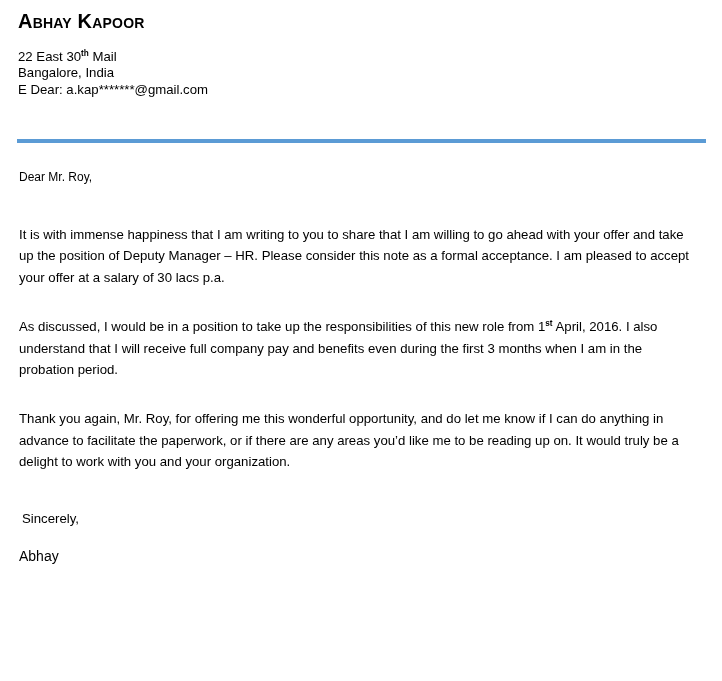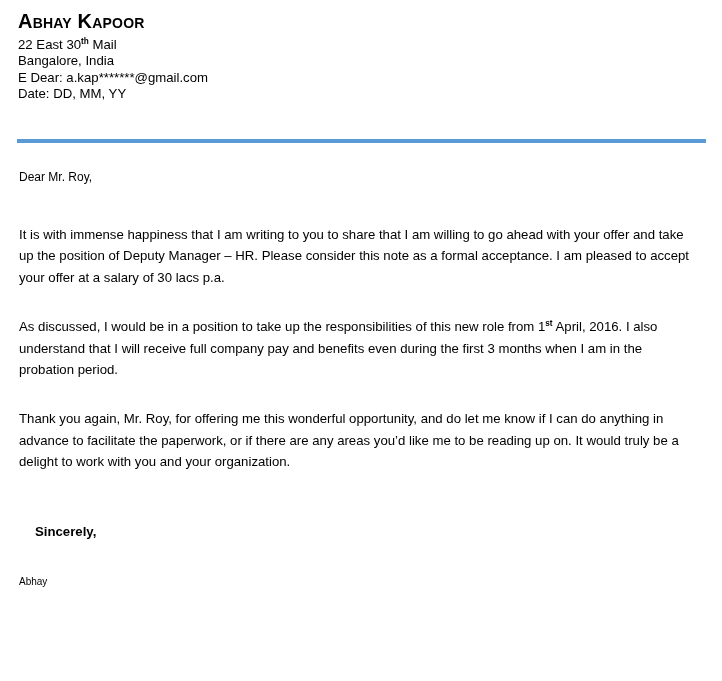--- a/index.html
+++ b/index.html
@@ -26,21 +26,21 @@
     left: 18px;
     top: 11px;
     width: 520px;
   }
   .name {
     font-size: 20px;
     font-weight: bold;
     font-variant: small-caps;
     letter-spacing: 0.2px;
     line-height: 1.05;
-    margin: 0 0 5px 0;
+    margin: 0 0 17px 0;
     white-space: nowrap;
   }
   .contact-line {
     font-size: 13.2px;
     line-height: 16.4px;
     margin: 0;
     white-space: nowrap;
   }
   sup {
     font-size: 0.62em;
@@ -72,41 +72,39 @@
     line-height: 21.4px;
     margin: 0;
     text-align: left;
   }
   .gap-salutation { height: 38px; }
   .gap-para { height: 28px; }
   .gap-close { height: 34px; }
   .closing {
     font-size: 13.2px;
     line-height: 18px;
-    margin: 16px;
-    font-weight: bold;
+    margin: 3px;
   }
   .gap-sign { height: 16px; }
   .signature {
-    font-size: 10px;
+    font-size: 14px;
     line-height: 18px;
     margin: 0;
   }
 </style>
 </head>
 <body>
 
 <div class="page">
 
   <div class="letterhead">
     <div class="name">Abhay Kapoor</div>
     <div class="contact-line"><span>22 East 30</span><sup>th</sup><span> Mail</span></div>
     <div class="contact-line">Bangalore, India</div>
     <div class="contact-line">E Dear: a.kap*******@gmail.com</div>
-    <div class="contact-line">Date: DD, MM, YY</div>
   </div>
 
   <div class="rule"></div>
 
   <div class="body-area">
     <div class="salutation">Dear Mr. Roy,</div>
 
     <div class="gap-salutation"></div>
 
     <div class="para">It is with immense happiness that I am writing to you to share that I am willing to go ahead with your offer and take up the position of Deputy Manager – HR. Please consider this note as a formal acceptance. I am pleased to accept your offer at a salary of 30 lacs p.a.</div>

